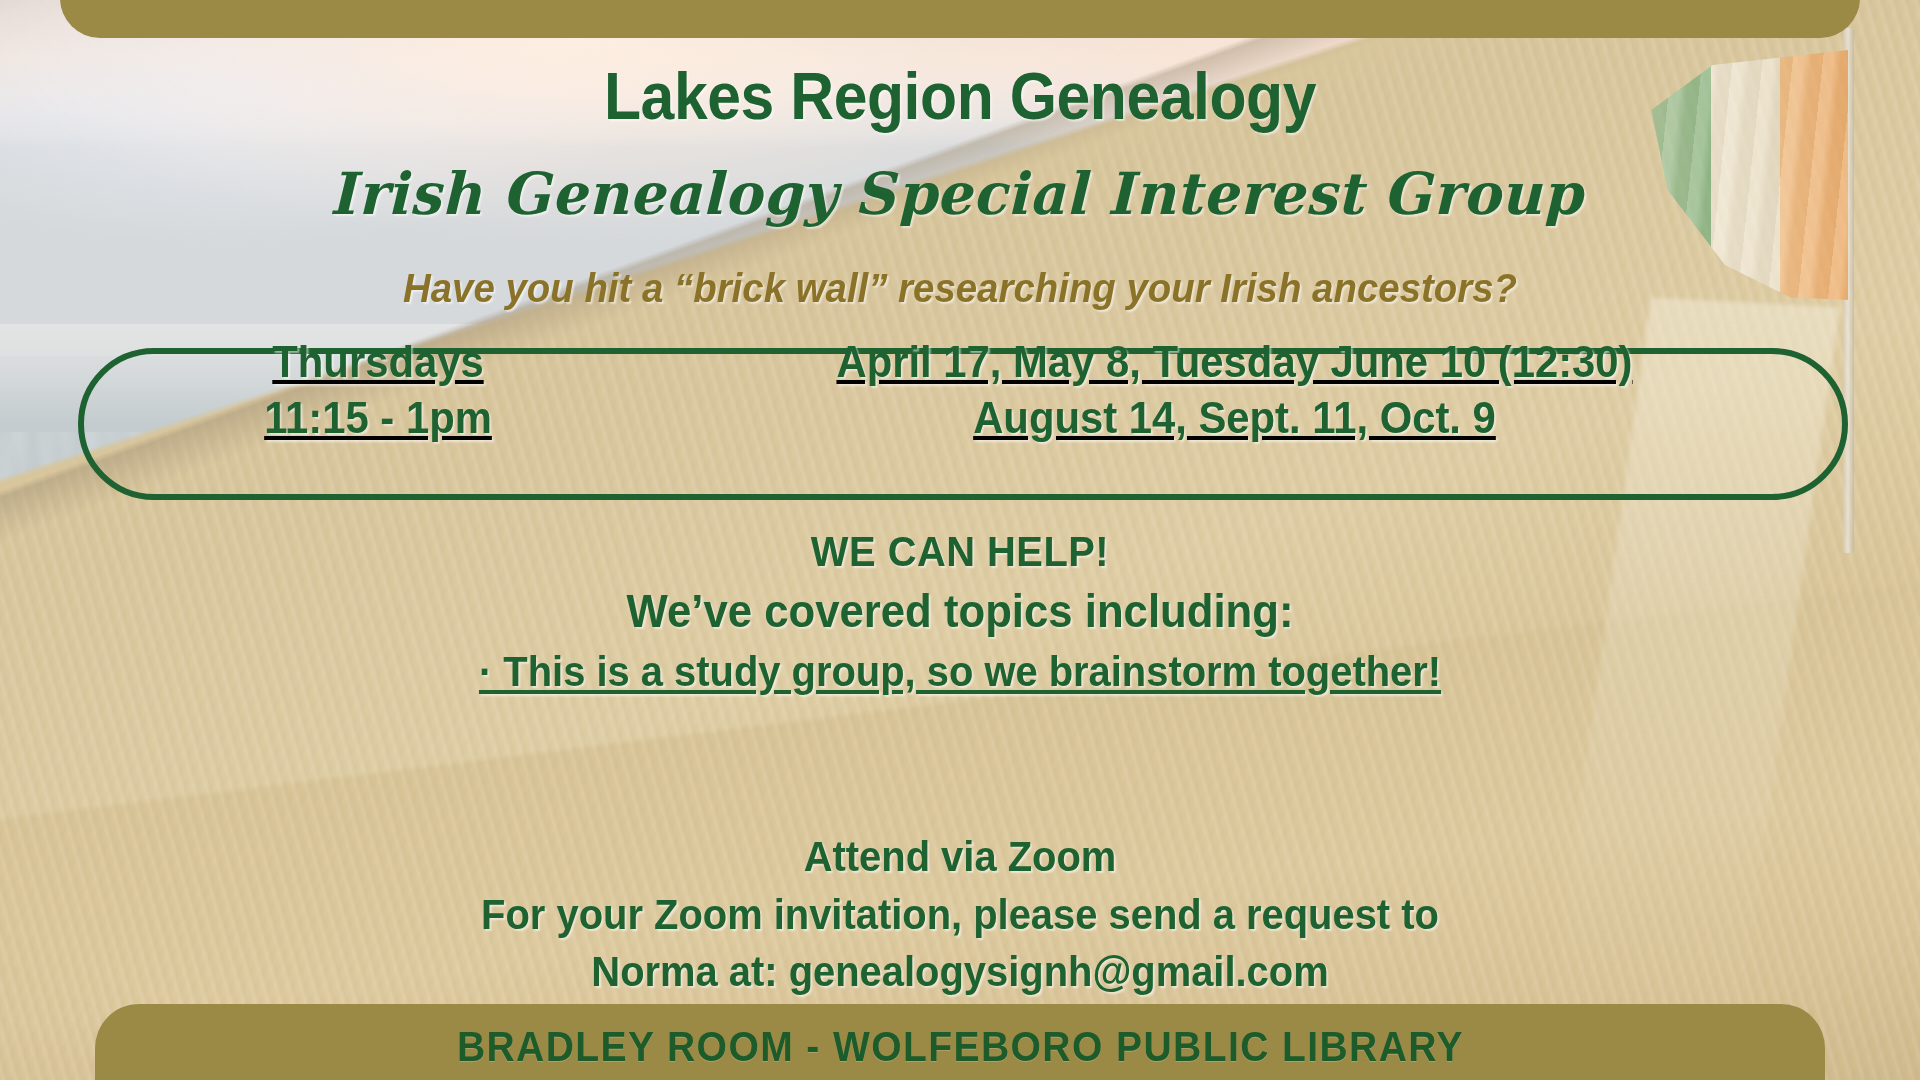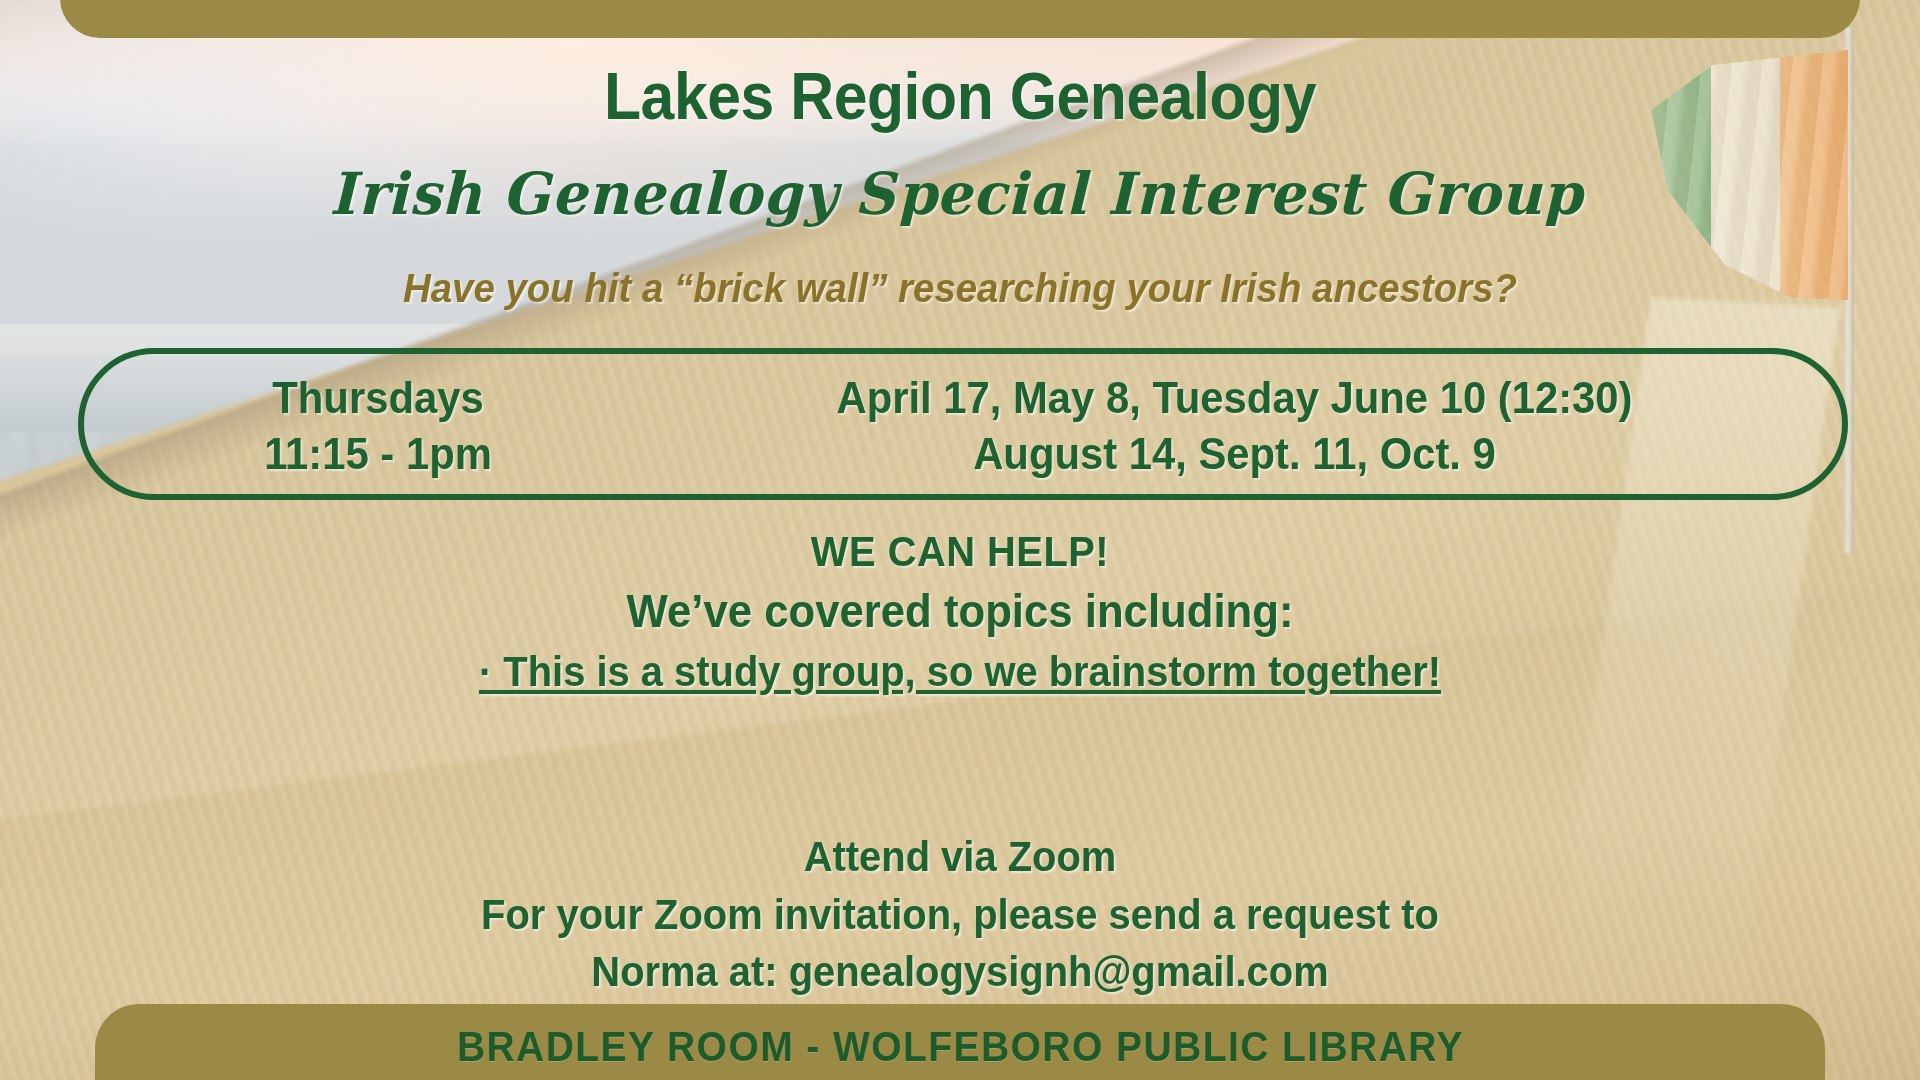--- a/index.html
+++ b/index.html
@@ -284,27 +284,27 @@
     top: 348px;
     left: 78px;
     width: 1770px;
     height: 152px;
     border: 6px solid #1d6230;
     border-radius: 80px;
     box-sizing: border-box;
   }
   .datebox-inner {
     position: absolute;
-    top: 350px;
+    top: 334px;
     left: 78px;
     width: 1770px;
     height: 152px;
     display: flex;
-    align-items: center;
     box-sizing: border-box;
+    text-decoration: underline;
   }
   .date-left {
     width: 600px;
     text-align: center;
     font-size: 44px;
     font-weight: bold;
     line-height: 1.28;
     transform: scaleX(.95);
   }
   .date-right {

